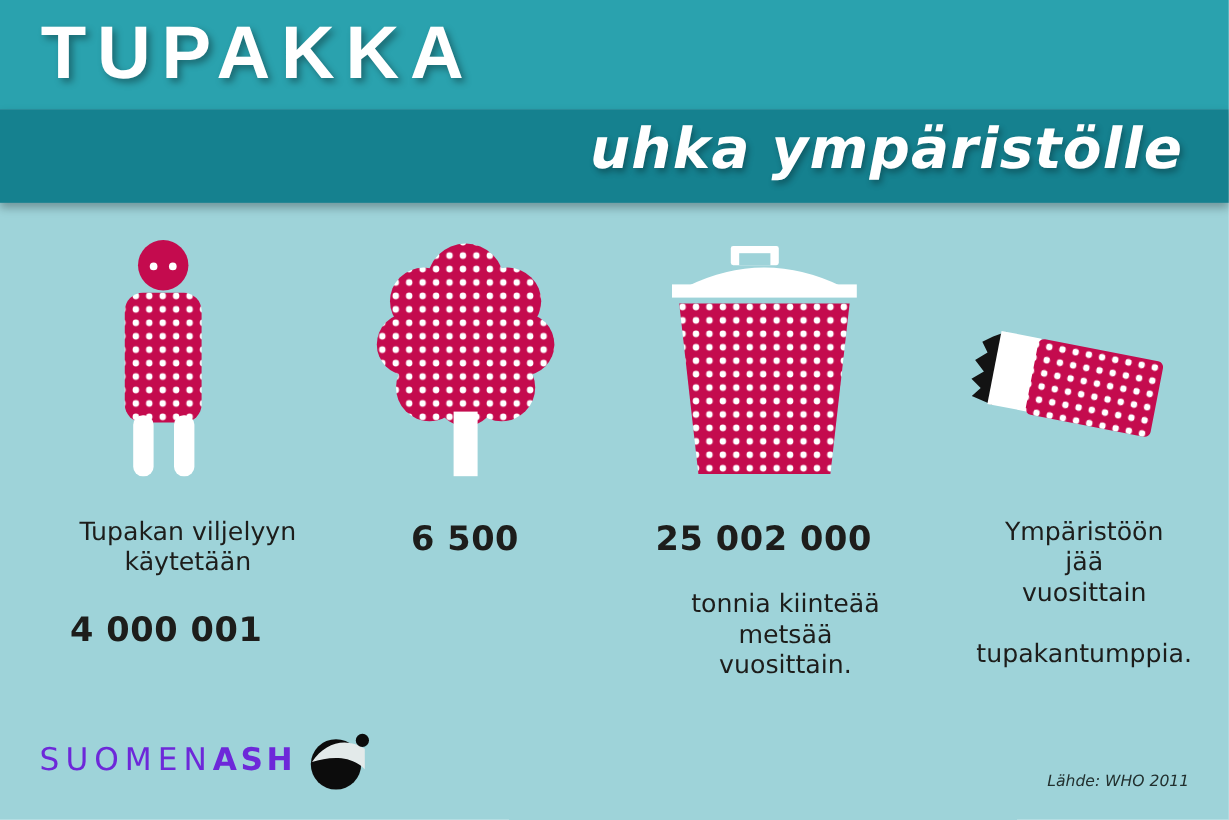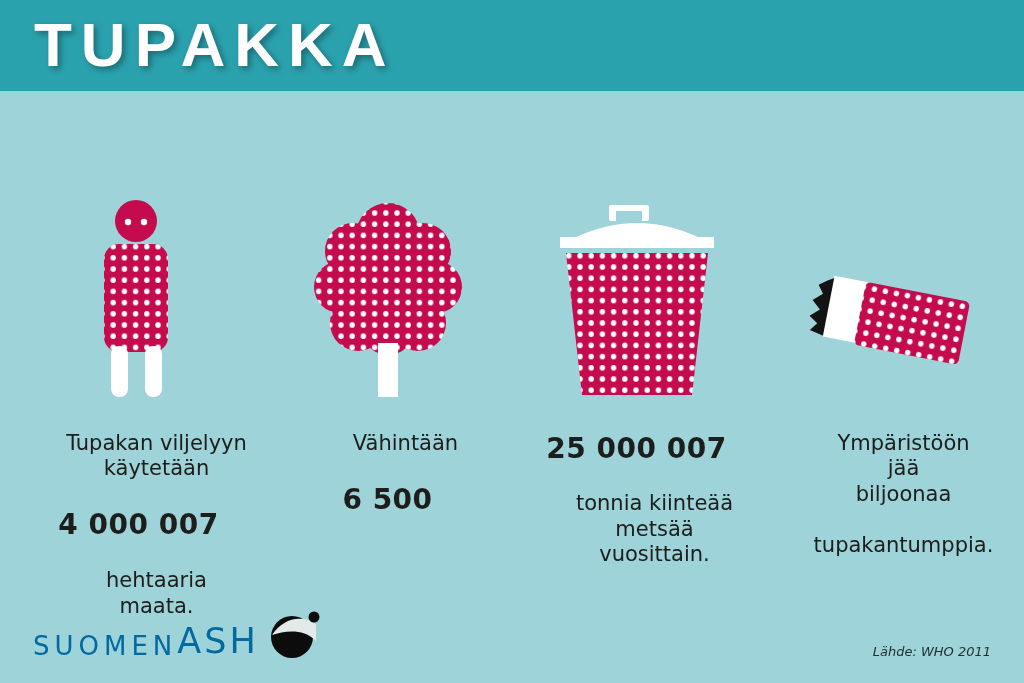--- a/index.html
+++ b/index.html
@@ -29,23 +29,23 @@
   .columns{position:absolute;left:0;top:169px;width:1024px;display:flex;padding:0 14px;}
   .col{width:25%;display:flex;flex-direction:column;align-items:center;text-align:center;color:var(--ink);}
   .icon-area{height:228px;display:flex;align-items:flex-end;justify-content:center;}
   .fact{margin-top:8px;font-size:21px;line-height:1.22;white-space:pre-line;}
   .fact .pre,.fact .post{display:block;margin-left:36px;}
   .fact .big{display:block;font-weight:800;font-size:28px;line-height:1.25;letter-spacing:.5px;}
   .note{margin-top:24px;font-size:14.5px;line-height:1.4;white-space:pre-line;}
   .note strong{font-weight:700;}
 
   
-  .brand{position:absolute;left:33px;bottom:22px;display:flex;align-items:flex-end;color:#0369a1;}
+  .brand{position:absolute;left:33px;bottom:22px;display:flex;align-items:center;color:#6d28d9;}
   .brand .b-reg{font-size:26px;font-weight:400;letter-spacing:5px;}
-  .brand .b-bold{font-size:35px;font-weight:400;letter-spacing:3px;}
+  .brand .b-bold{font-size:26px;font-weight:700;letter-spacing:3px;}
   .brand svg{margin-left:10px;}
   .source{position:absolute;right:33px;bottom:24px;font-size:13px;font-style:italic;color:#22302f;}
   .defs-svg{position:absolute;width:0;height:0;}
 </style>
 </head>
 <body>
 
 <div class="poster">
 
   <svg class="defs-svg" aria-hidden="true">
@@ -53,40 +53,41 @@
       <pattern id="dots" width="11.2" height="11.2" patternUnits="userSpaceOnUse">
         <rect width="11.2" height="11.2" style="fill:var(--accent)"></rect>
         <circle cx="5.6" cy="5.6" r="2.7" fill="#ffffff"></circle>
       </pattern>
     </defs>
   </svg>
 
   <header class="band-top">
     <h1>TUPAKKA</h1>
   </header>
+  <div class="band-sub">
+    <h2>uhka ympäristölle</h2>
+  </div>
 
   <main class="columns">
 
     <section class="col">
       <div class="icon-area">
         <svg width="130" height="212" viewBox="0 0 130 212">
           <circle cx="62" cy="36" r="21" style="fill:var(--accent)"></circle>
           <circle cx="54" cy="37" r="3.2" fill="#fff"></circle>
           <circle cx="70" cy="37" r="3.2" fill="#fff"></circle>
           <rect x="30" y="59" width="64" height="108" rx="15" fill="url(#dots)"></rect>
           <rect x="37" y="161" width="17" height="51" rx="8" fill="#fff"></rect>
           <rect x="71" y="161" width="17" height="51" rx="8" fill="#fff"></rect>
         </svg>
       </div>
       <p class="fact">
         <span class="pre">Tupakan viljelyyn
 käytetään</span>
-        <span class="big">4 000 007</span>
-        <span class="post">hehtaaria
-maata.</span>
+        <span class="big">4 000 001</span>
       </p>
       <p class="note">
         <strong></strong><span></span>
       </p>
     </section>
 
     <section class="col">
       <div class="icon-area">
         <svg width="150" height="212" viewBox="0 0 150 212">
           <g fill="url(#dots)">
@@ -97,38 +98,37 @@
             <circle cx="123" cy="102" r="26"></circle>
             <circle cx="45" cy="138" r="28"></circle>
             <circle cx="105" cy="138" r="28"></circle>
             <circle cx="75" cy="100" r="46"></circle>
             <circle cx="75" cy="144" r="26"></circle>
           </g>
           <rect x="65" y="158" width="20" height="54" fill="#fff"></rect>
         </svg>
       </div>
       <p class="fact">
-        <span class="pre">Vähintään</span>
         <span class="big">6 500</span>
       </p>
 
     </section>
 
     <section class="col">
       <div class="icon-area">
         <svg width="170" height="214" viewBox="0 0 170 214">
           <rect x="57" y="22" width="40" height="16" rx="2" fill="#fff"></rect>
           <rect x="64" y="28" width="26" height="10" style="fill:var(--bg)"></rect>
           <path d="M20,56 Q85,24 150,56 Z" fill="#fff"></path>
           <rect x="8" y="54" width="154" height="11" fill="#fff"></rect>
           <path d="M14,70 L156,70 L140,212 L30,212 Z" fill="url(#dots)"></path>
         </svg>
       </div>
       <p class="fact">
-        <span class="big">25 000 007</span>
+        <span class="big">25 002 000</span>
         <span class="post">tonnia kiinteää metsää
 vuosittain.</span>
       </p>
       <p class="note">
         
       </p>
     </section>
 
     <section class="col">
       <div class="icon-area">
@@ -136,21 +136,21 @@
           <g transform="translate(6,8) rotate(11 20 40)">
             <polygon points="24,0 24,62 6,58 12,50 3,44 12,36 3,28 12,20 6,12 14,6" fill="#131313"></polygon>
             <rect x="20" y="0" width="34" height="62" fill="#fff"></rect>
             <rect x="52" y="0" width="106" height="64" rx="5" fill="url(#dots)"></rect>
           </g>
         </svg>
       </div>
       <p class="fact">
         <span class="pre">Ympäristöön
 jää
-biljoonaa</span>
+vuosittain</span>
         <span class="post">tupakantumppia.</span>
       </p>
       <p class="note">
         
       </p>
     </section>
 
   </main>
 
   <div class="brand">

